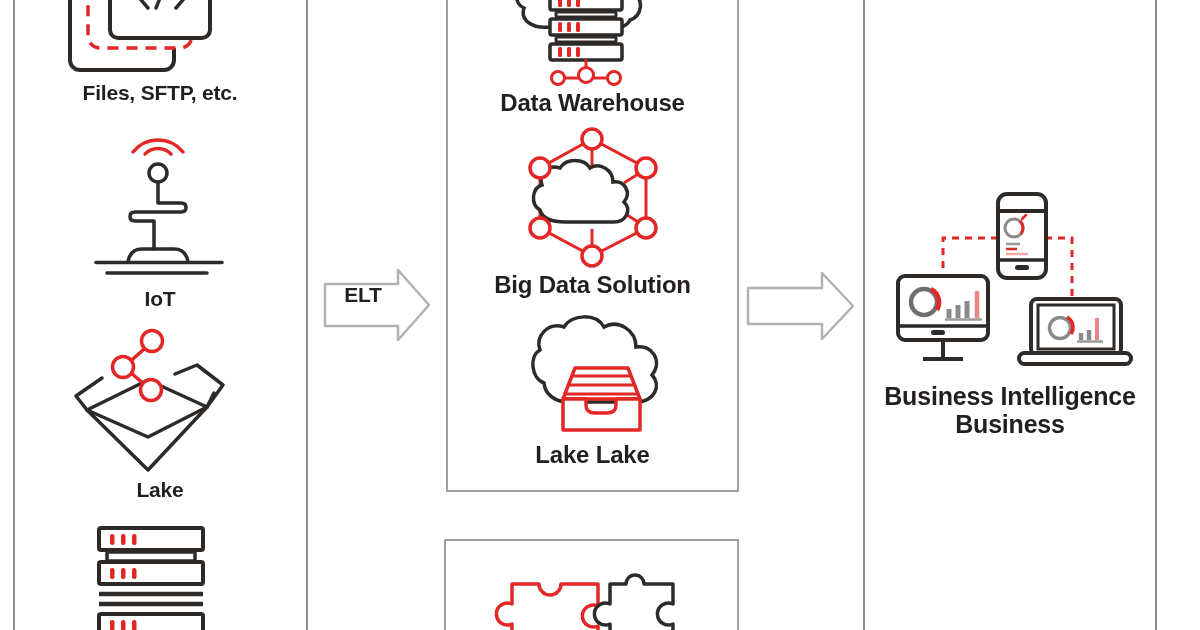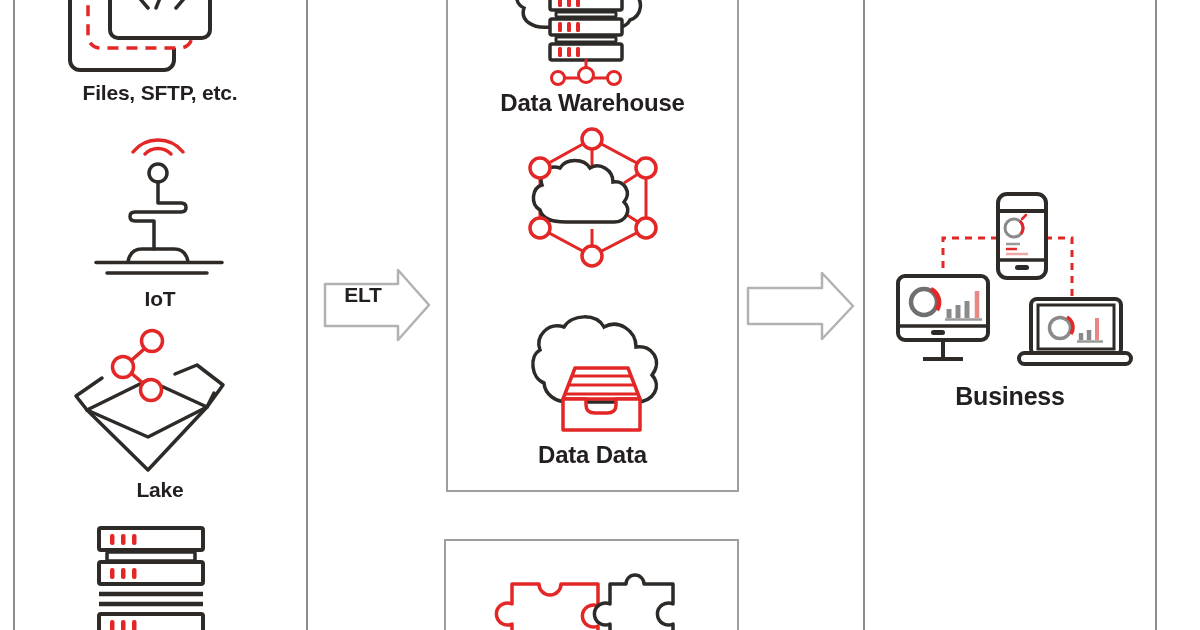--- a/index.html
+++ b/index.html
@@ -143,32 +143,33 @@
     <path d="M46,100 H94 C106,100 112,88 104,80 C112,70 104,58 93,60 C93,48 80,40 70,46 C64,36 46,36 40,46 C28,42 18,52 22,63 C12,66 10,82 20,88 C22,96 32,100 46,100 Z" fill="#fff" stroke="#2d2a27" stroke-width="3.5"></path>
     <g stroke="#e22726" stroke-width="3.5" fill="#fff">
       <circle cx="72" cy="17" r="10"></circle>
       <circle cx="20" cy="46" r="10"></circle>
         <circle cx="126" cy="46" r="10"></circle>
       <circle cx="20" cy="106" r="10"></circle>
         <circle cx="126" cy="106" r="10"></circle>
       <circle cx="72" cy="134" r="10"></circle>
     </g>
   </svg>
+  <div class="lbl lbl-md" style="left:446px;top:272px;width:293px;">Big Data Solution</div>
 
   <svg class="abs" style="left:528px;top:306px;" width="145" height="128" viewBox="0 0 145 128">
     <path d="M40,96 H108 C126,96 134,80 124,69 C135,55 124,38 108,41 C108,24 90,13 76,21 C68,7 44,8 36,21 C20,16 7,30 12,44 C1,50 3,72 16,77 C17,89 28,96 40,96 Z" fill="#fff" stroke="#2d2a27" stroke-width="3.5"></path>
     <g fill="#fff" stroke="#e22726" stroke-width="3.5" stroke-linejoin="round">
       <path d="M47,62 H100 L112,93 H35 Z"></path>
       <path d="M44,70 H103" stroke-width="3"></path>
       <path d="M41,79 H106" stroke-width="3"></path>
       <path d="M38,88 H109" stroke-width="3"></path>
       <path d="M35,93 H58 L58,99 Q58,107 67,107 H79 Q88,107 88,99 L88,93 H112 V124 H35 Z"></path>
     </g>
   </svg>
-  <div class="lbl lbl-md" style="left:446px;top:442px;width:293px;">Data Data</div>
+  <div class="lbl lbl-md" style="left:446px;top:442px;width:293px;">Lake Lake</div>
 
   <svg class="abs" style="left:746px;top:270px;" width="110" height="72" viewBox="0 0 110 72">
     <path d="M2,18 H76 V3 L107,36 L76,69 V54 H2 Z" fill="#fff" stroke="#b2b2b2" stroke-width="2.5" stroke-linejoin="round"></path>
   </svg>
 
   <div class="midbox" style="left:444px;top:539px;width:295px;height:110px;"></div>
   <svg class="abs" style="left:495px;top:560px;" width="195" height="70" viewBox="0 0 195 70">
     <g fill="none" stroke="#e22726" stroke-width="3.5" stroke-linejoin="round">
       <path d="M103,70 V66 A11,11 0 1 1 103,46 V24 H66 A11,11 0 1 1 44,24 H17 V44 A11,11 0 1 0 17,64 V70"></path>
     </g>
@@ -218,16 +219,17 @@
       <circle cx="175" cy="140" r="10.5" fill="none" stroke="#8a8a8a" stroke-width="3.5"></circle>
       <path d="M182,129 A12,12 0 0 1 186,146" fill="none" stroke="#e22726" stroke-width="3.5"></path>
       <path d="M196,152 V145" stroke="#8a8a8a" stroke-width="4.5"></path>
       <path d="M204,152 V142" stroke="#8a8a8a" stroke-width="4.5"></path>
       <path d="M212,152 V130" stroke="#e98785" stroke-width="4"></path>
       <path d="M192,153.5 H218" stroke="#9a9a9a" stroke-width="2.5"></path>
       <rect x="134" y="165" width="112" height="11" rx="5.5" fill="#fff" stroke="#2d2a27" stroke-width="4"></rect>
     </g>
   </svg>
   <div class="lbl lbl-lg" style="left:863px;top:382px;width:294px;">
+    <div>Business Intelligence</div>
     <div>Business</div>
   </div>
 
 </div>
 
 </body></html>

